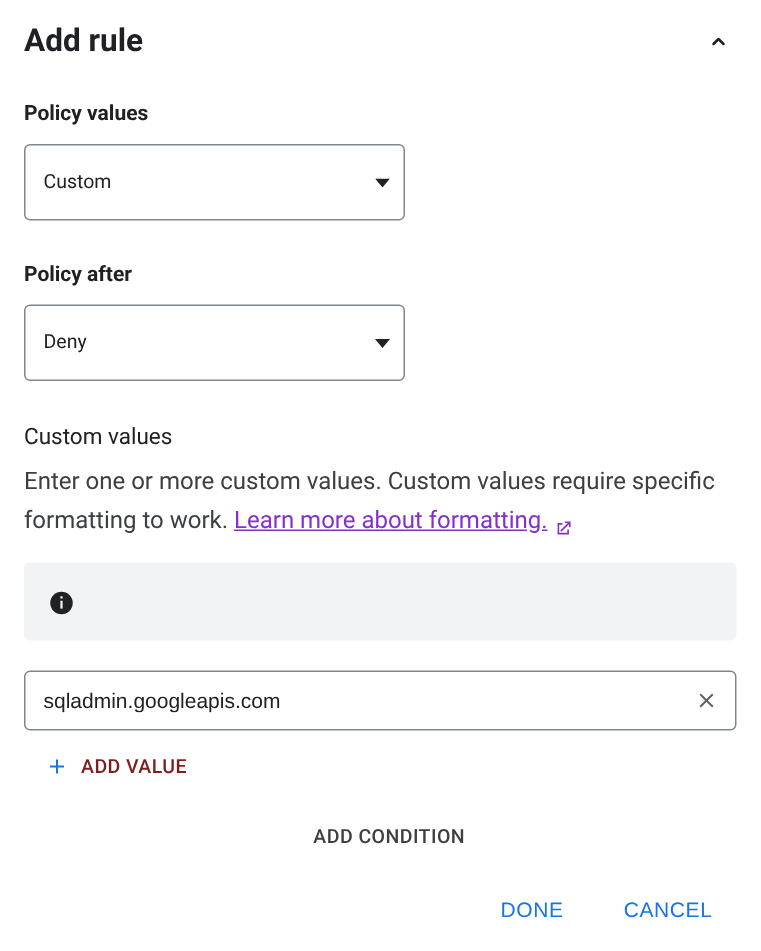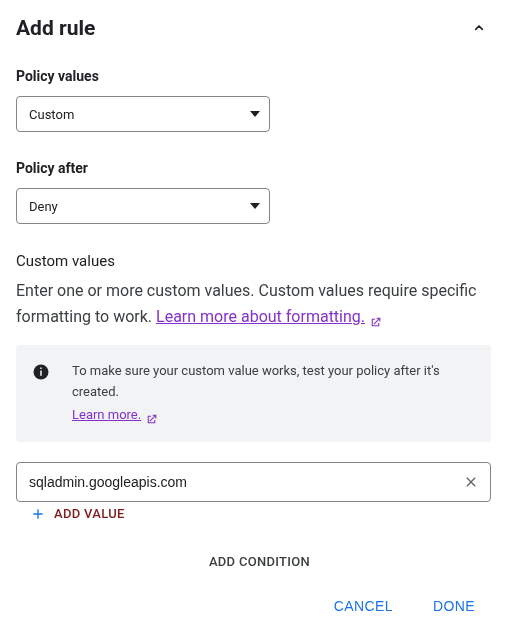--- a/index.html
+++ b/index.html
@@ -37,21 +37,21 @@
     color: #202124;
     margin-bottom: 12px;
   }
   .select-wrap {
     position: relative;
     width: 254px;
     margin-bottom: 28px;
   }
   .select {
     width: 100%;
-    height: 36px;
+    height: 51px;
     border: 1px solid #80868b;
     border-radius: 4px;
     background: #fff;
     padding: 0 36px 0 12px;
     font-size: 13px;
     color: #202124;
     appearance: none;
     -webkit-appearance: none;
     cursor: pointer;
     display: flex;
@@ -104,21 +104,21 @@
     color: #3c4043;
     line-height: 1.6;
   }
   .info-text .link {
     display: inline-flex;
     margin-top: 2px;
   }
   .input-row {
     position: relative;
     width: 100%;
-    margin-bottom: 0;
+    margin-bottom: 12px;
   }
   .text-input {
     width: 100%;
     height: 40px;
     border: 1px solid #80868b;
     border-radius: 4px;
     padding: 0 40px 0 12px;
     font-size: 14px;
     color: #202124;
     outline: none;
@@ -226,29 +226,20 @@
 <div class="info-box">
   <div class="info-icon-wrap">
     <span>
       <svg width="18" height="18" viewBox="0 0 24 24">
           <circle cx="12" cy="12" r="10" fill="#202124"></circle>
           <rect x="11" y="10" width="2" height="7" fill="#f1f3f4"></rect>
           <rect x="11" y="6" width="2" height="2" fill="#f1f3f4"></rect>
         </svg>
     </span>
   </div>
-  <div class="info-text">
-    <div>To make sure your custom value works, test your policy after it's created.</div>
-    <a class="link">
-        <span>Learn more.</span>
-        <svg width="13" height="13" viewBox="0 0 24 24">
-          <path d="M14 3h7v7h-2V6.41l-9.29 9.3-1.42-1.42 9.3-9.29H14V3zM5 5h6v2H7v10h10v-4h2v6H5V5z" fill="#8430ce"></path>
-        </svg>
-      </a>
-  </div>
 </div>
 
 <div class="input-row">
   <input type="text" class="text-input" value="sqladmin.googleapis.com" style="">
   <span class="clear-btn">
     <svg width="16" height="16" viewBox="0 0 24 24">
         <path d="M19 6.41 17.59 5 12 10.59 6.41 5 5 6.41 10.59 12 5 17.59 6.41 19 12 13.41 17.59 19 19 17.59 13.41 12 19 6.41z" fill="#5f6368"></path>
       </svg>
   </span>
 </div>
@@ -258,18 +249,18 @@
     <svg width="16" height="16" viewBox="0 0 24 24">
         <path d="M11 5h2v6h6v2h-6v6h-2v-6H5v-2h6V5z" fill="#1a73e8"></path>
       </svg>
   </span>
   <span>ADD VALUE</span>
 </div>
 
 <div class="add-condition">ADD CONDITION</div>
 
 <div class="footer">
+  <button class="footer-btn">DONE</button>
   <button class="footer-btn">CANCEL</button>
-  <button class="footer-btn">DONE</button>
 </div>
 
 
 
 
 </body></html>

